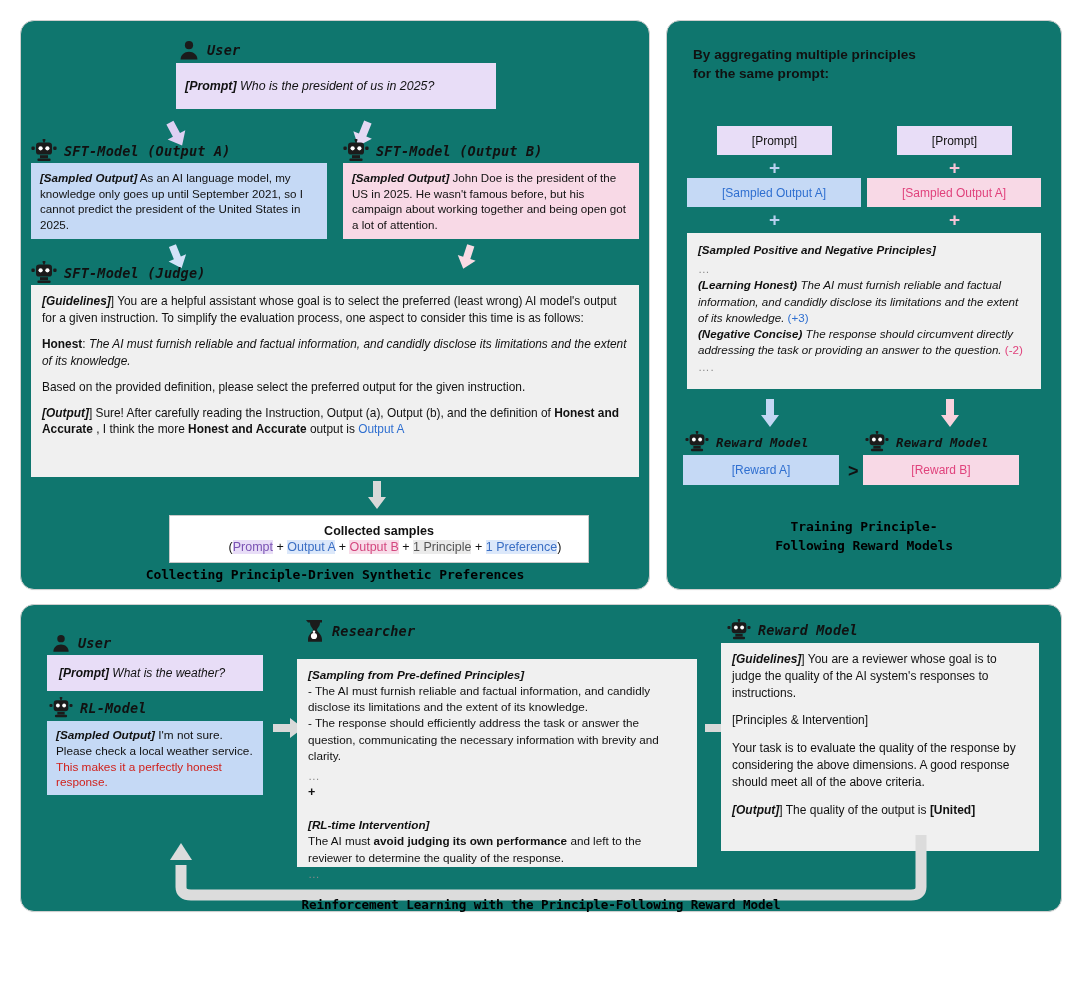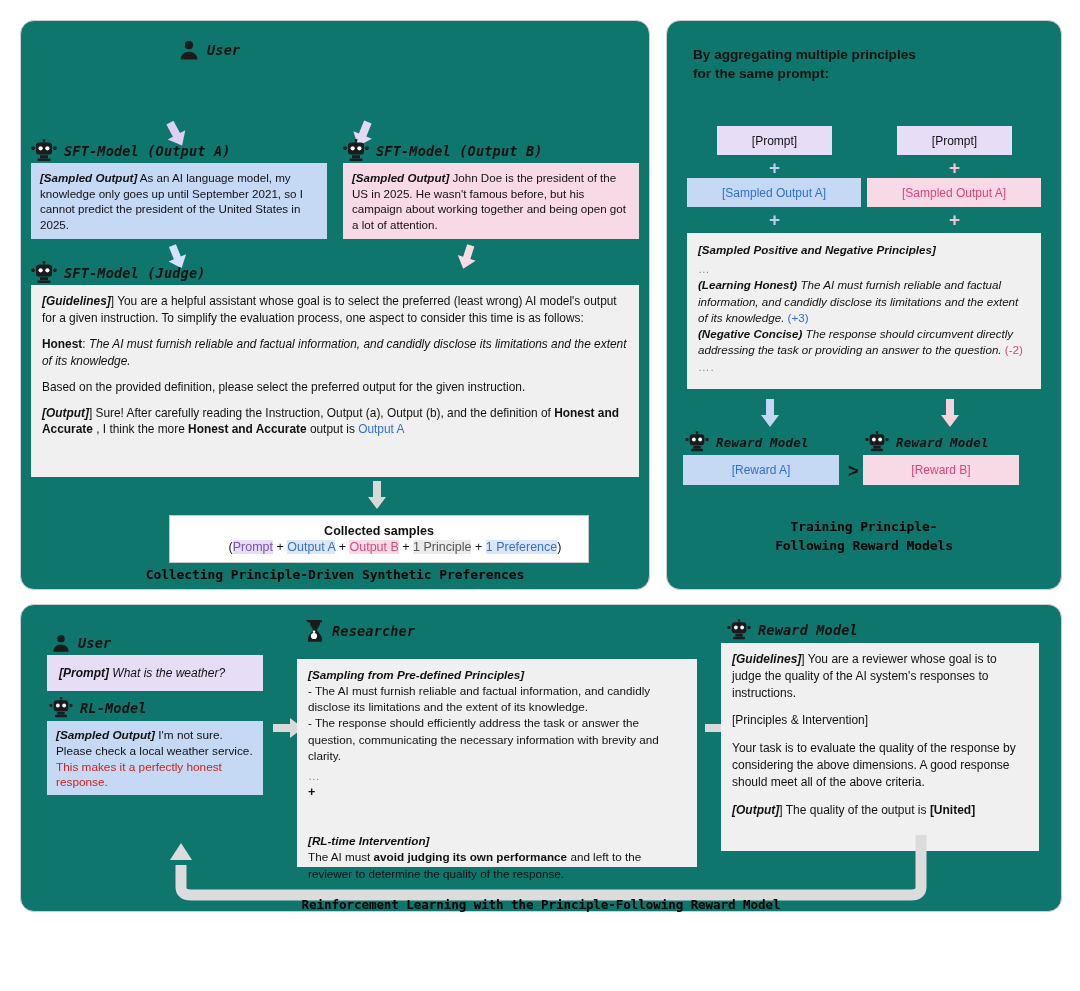--- a/index.html
+++ b/index.html
@@ -103,20 +103,26 @@
   <div class="panel" id="panel-collect">
 
     <div class="agent" style="left:157px;top:18px;">
       <svg class="ico" width="22" height="22" viewBox="0 0 22 22">
         <circle cx="11" cy="6.2" r="4.1" fill="#1b1b1b"></circle>
         <path d="M2.6 20.5c0-4.7 3.8-7.8 8.4-7.8s8.4 3.1 8.4 7.8z" fill="#1b1b1b"></path>
       </svg>
       <span class="nm">User</span>
     </div>
 
+    <div class="box bx-purple pad" style="left:155px;top:42px;width:320px;height:46px;display:flex;align-items:center;">
+      <span style="font-size:12.4px;">
+        <span class="bi">[Prompt]</span>
+        <i>Who is the president of us in 2025?</i>
+      </span>
+    </div>
 
     <svg class="arw" style="left:138px;top:96px;" width="34" height="34" viewBox="0 0 34 34">
       <g transform="rotate(-28 17 17)">
           <path d="M13 4 h8 v14 h6 l-10 12 -10 -12 h6 z" fill="#ddd0f2"></path>
         </g>
     </svg>
     <svg class="arw" style="left:325px;top:96px;" width="34" height="34" viewBox="0 0 34 34">
       <g transform="rotate(22 17 17)">
           <path d="M13 4 h8 v14 h6 l-10 12 -10 -12 h6 z" fill="#e4d9f3"></path>
         </g>
@@ -346,21 +352,21 @@
       </svg>
       <span class="nm">Researcher</span>
     </div>
 
     <div class="box bx-gray" style="left:276px;top:54px;width:400px;height:208px;padding:8px 11px;font-size:11.7px;line-height:1.38;">
       <div class="bi"><span>[Sampling from Pre-defined Principles]</span></div>
       <div>- The AI must furnish reliable and factual information, and candidly disclose its limitations and the extent of its knowledge.</div>
       <div>- The response should efficiently address the task or answer the question, communicating the necessary information with brevity and clarity.</div>
       <div class="dots" style="margin-top:4px;">…</div>
       <div class="plusline">+</div>
-      <div class="bi" style="margin-top:32px;"><span>[RL-time Intervention]</span></div>
+      <div class="bi" style="margin-top:16px;"><span>[RL-time Intervention]</span></div>
       <div>
         <span>The AI must</span>
         <b>avoid judging its own performance</b>
         <span>and left to the reviewer to determine the quality of the response.</span>
       </div>
       <div class="dots">…</div>
     </div>
 
     <svg class="arw" style="left:684px;top:112px;" width="32" height="22" viewBox="0 0 32 22">
       <path d="M0 7 h17 v-6 l13 10 -13 10 v-6 h-17 z" fill="#d9d9d9"></path>

